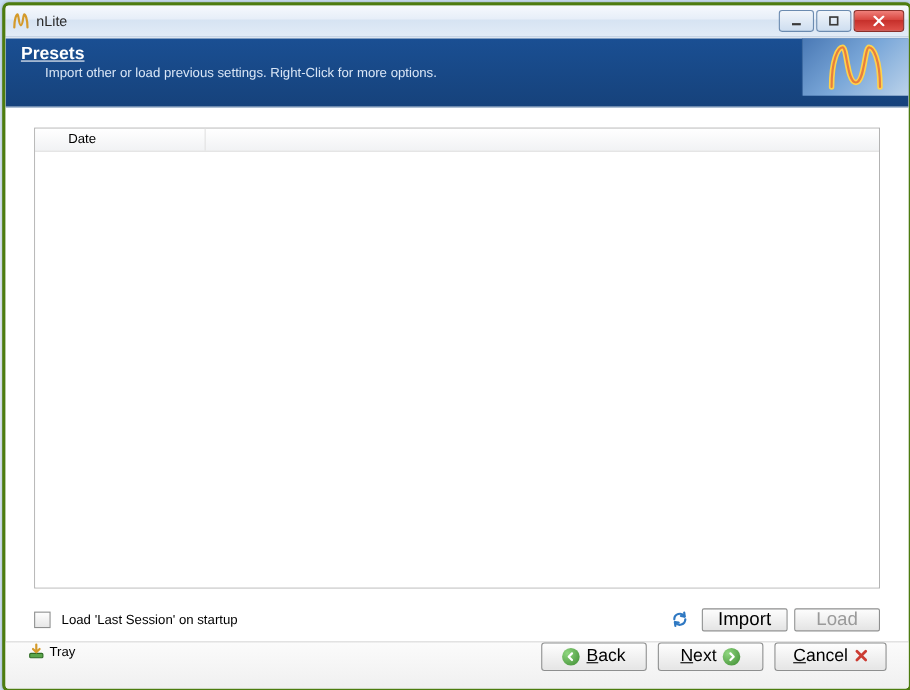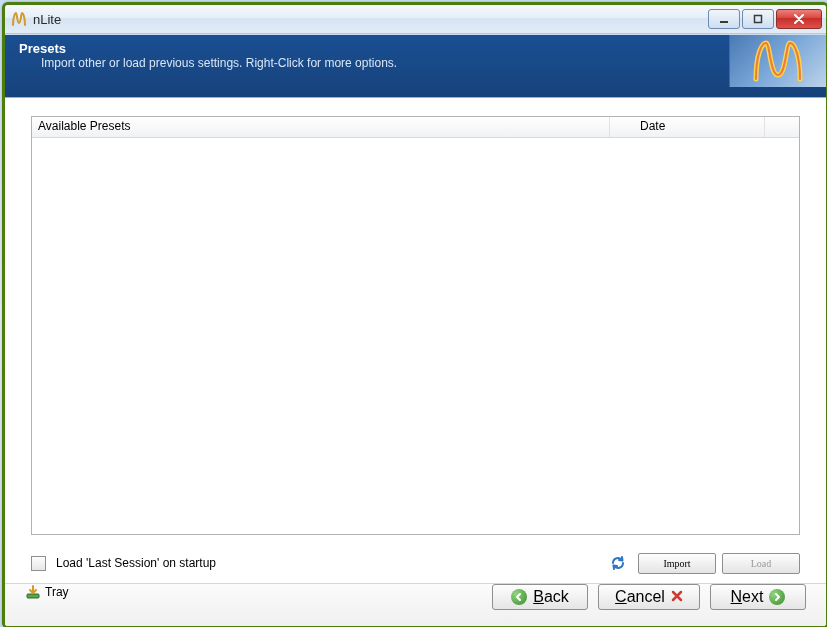--- a/index.html
+++ b/index.html
@@ -78,21 +78,22 @@
     background: linear-gradient(to bottom, #1a4f93 0%, #16427b 100%);
     color: #fff;
     display: flex;
     align-items: flex-start;
     padding: 6px 12px 4px 14px;
     position: relative;
     border-bottom: 1px solid #9bb0c9;
   }
   .banner .txt .hd {
     font-weight: bold;
-    font-size: 13px;
+    font-size: 16px;
+    text-decoration: underline;
   }
   .banner .txt .sub {
     font-size: 12px;
     padding-left: 22px;
     color: #d9e6f6;
   }
   .banner-logo {
     position: absolute;
     right: 0;
     top: 0;
@@ -153,22 +154,22 @@
   .refresh-icon {
     width: 16px; height: 16px;
     margin-right: 6px;
     display:flex;align-items:center;justify-content:center;
   }
   .btn {
     min-width: 78px;
     height: 21px;
     border: 1px solid #8e8f8f;
     background: linear-gradient(to bottom,#fdfdfd,#e4e4e4);
-    font-size: 10px;
-    font-family: Liberation Serif, serif;
+    font-size: 17px;
+    font-family: Liberation Sans, sans-serif;
     padding: 0 14px;
     border-radius: 2px;
     color: #000;
     display: inline-flex;
     align-items: center;
     justify-content: center;
   }
   .btn.disabled { color: #9a9a9a; }
   .footer {
     height: 42px;
@@ -255,21 +256,20 @@
           <path d="M6 40 C6 15 12 4 16 4 C20 4 20 36 28 36 C36 36 36 4 40 4 C44 4 50 15 50 40" stroke="#ffd24a" stroke-width="5" fill="none" stroke-linecap="round"></path>
           <path d="M6 40 C6 15 12 4 16 4 C20 4 20 36 28 36 C36 36 36 4 40 4 C44 4 50 15 50 40" stroke="#d6463a" stroke-width="2" fill="none" stroke-linecap="round" opacity="0.6"></path>
         </svg>
       </div>
     </div>
 
     <div class="content">
 
       <div class="listview">
         <div class="lv-header">
-          <div class="lv-col c1">Available Presets</div>
           <div class="lv-col c2">Date</div>
           <div class="lv-col c3"></div>
         </div>
         <div class="lv-body"></div>
       </div>
 
       <div class="below-list">
         <span class="checkbox"></span>
         <span class="chk-label">Load 'Last Session' on startup</span>
         <span class="spacer"></span>
@@ -301,33 +301,33 @@
 
       <div class="nav-btn">
         <span class="circ-ico" style="background:radial-gradient(circle at 30% 30%, #8fd67f, #3c8b30);">
           <svg width="10" height="10" viewBox="0 0 10 10">
               <path d="M6 2 L3 5 L6 8" stroke="#fff" stroke-width="2" fill="none" stroke-linecap="round" stroke-linejoin="round"></path>
             </svg>
         </span>
         <span class="lbl">Back</span>
       </div>
 
+      <div class="nav-btn">
+        <span class="lbl">Next</span>
+        <span class="circ-ico" style="background:radial-gradient(circle at 30% 30%, #8fd67f, #3c8b30);">
+          <svg width="10" height="10" viewBox="0 0 10 10">
+              <path d="M4 2 L7 5 L4 8" stroke="#fff" stroke-width="2" fill="none" stroke-linecap="round" stroke-linejoin="round"></path>
+            </svg>
+        </span>
+      </div>
+
       <div class="nav-btn" style="width:100px;">
         <span class="cancel-lbl">Cancel</span>
         <span style="color:#cc3c33;font-weight:bold;font-size:13px;">
           <svg width="12" height="12" viewBox="0 0 12 12">
               <path d="M2 2 L10 10 M10 2 L2 10" stroke="#cc3c33" stroke-width="2.5" stroke-linecap="round"></path>
             </svg>
         </span>
       </div>
-
-      <div class="nav-btn">
-        <span class="lbl">Next</span>
-        <span class="circ-ico" style="background:radial-gradient(circle at 30% 30%, #8fd67f, #3c8b30);">
-          <svg width="10" height="10" viewBox="0 0 10 10">
-              <path d="M4 2 L7 5 L4 8" stroke="#fff" stroke-width="2" fill="none" stroke-linecap="round" stroke-linejoin="round"></path>
-            </svg>
-        </span>
-      </div>
     </div>
 
   </div>
 </div>
 
 </body></html>

